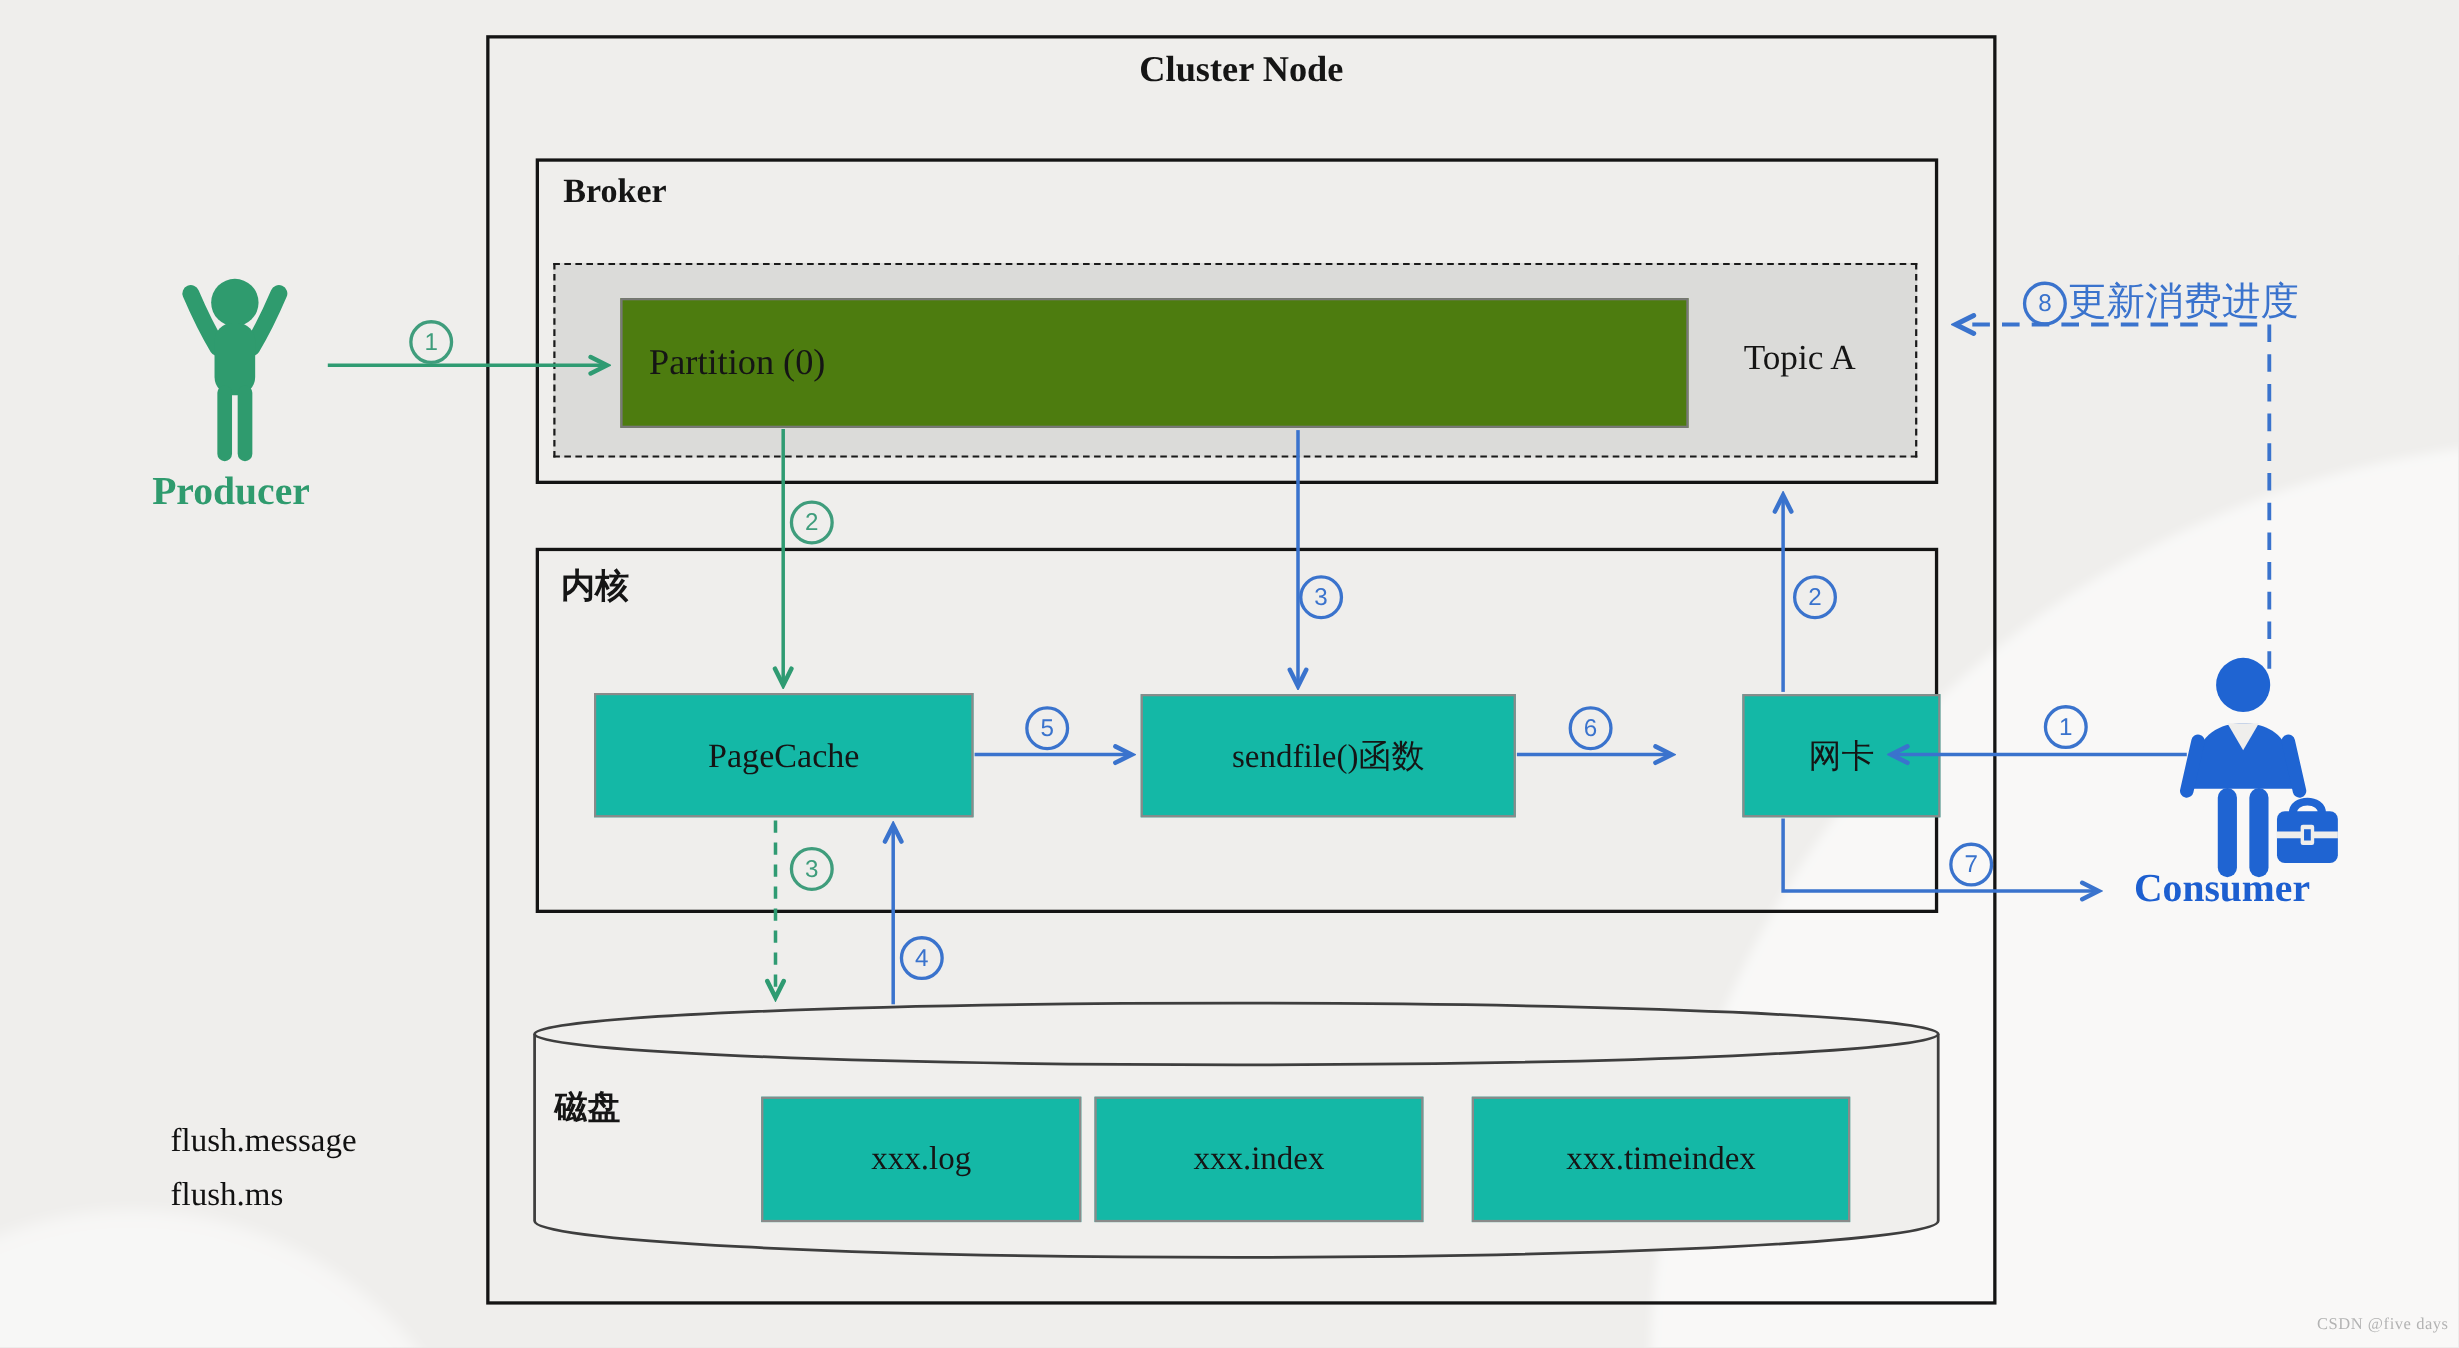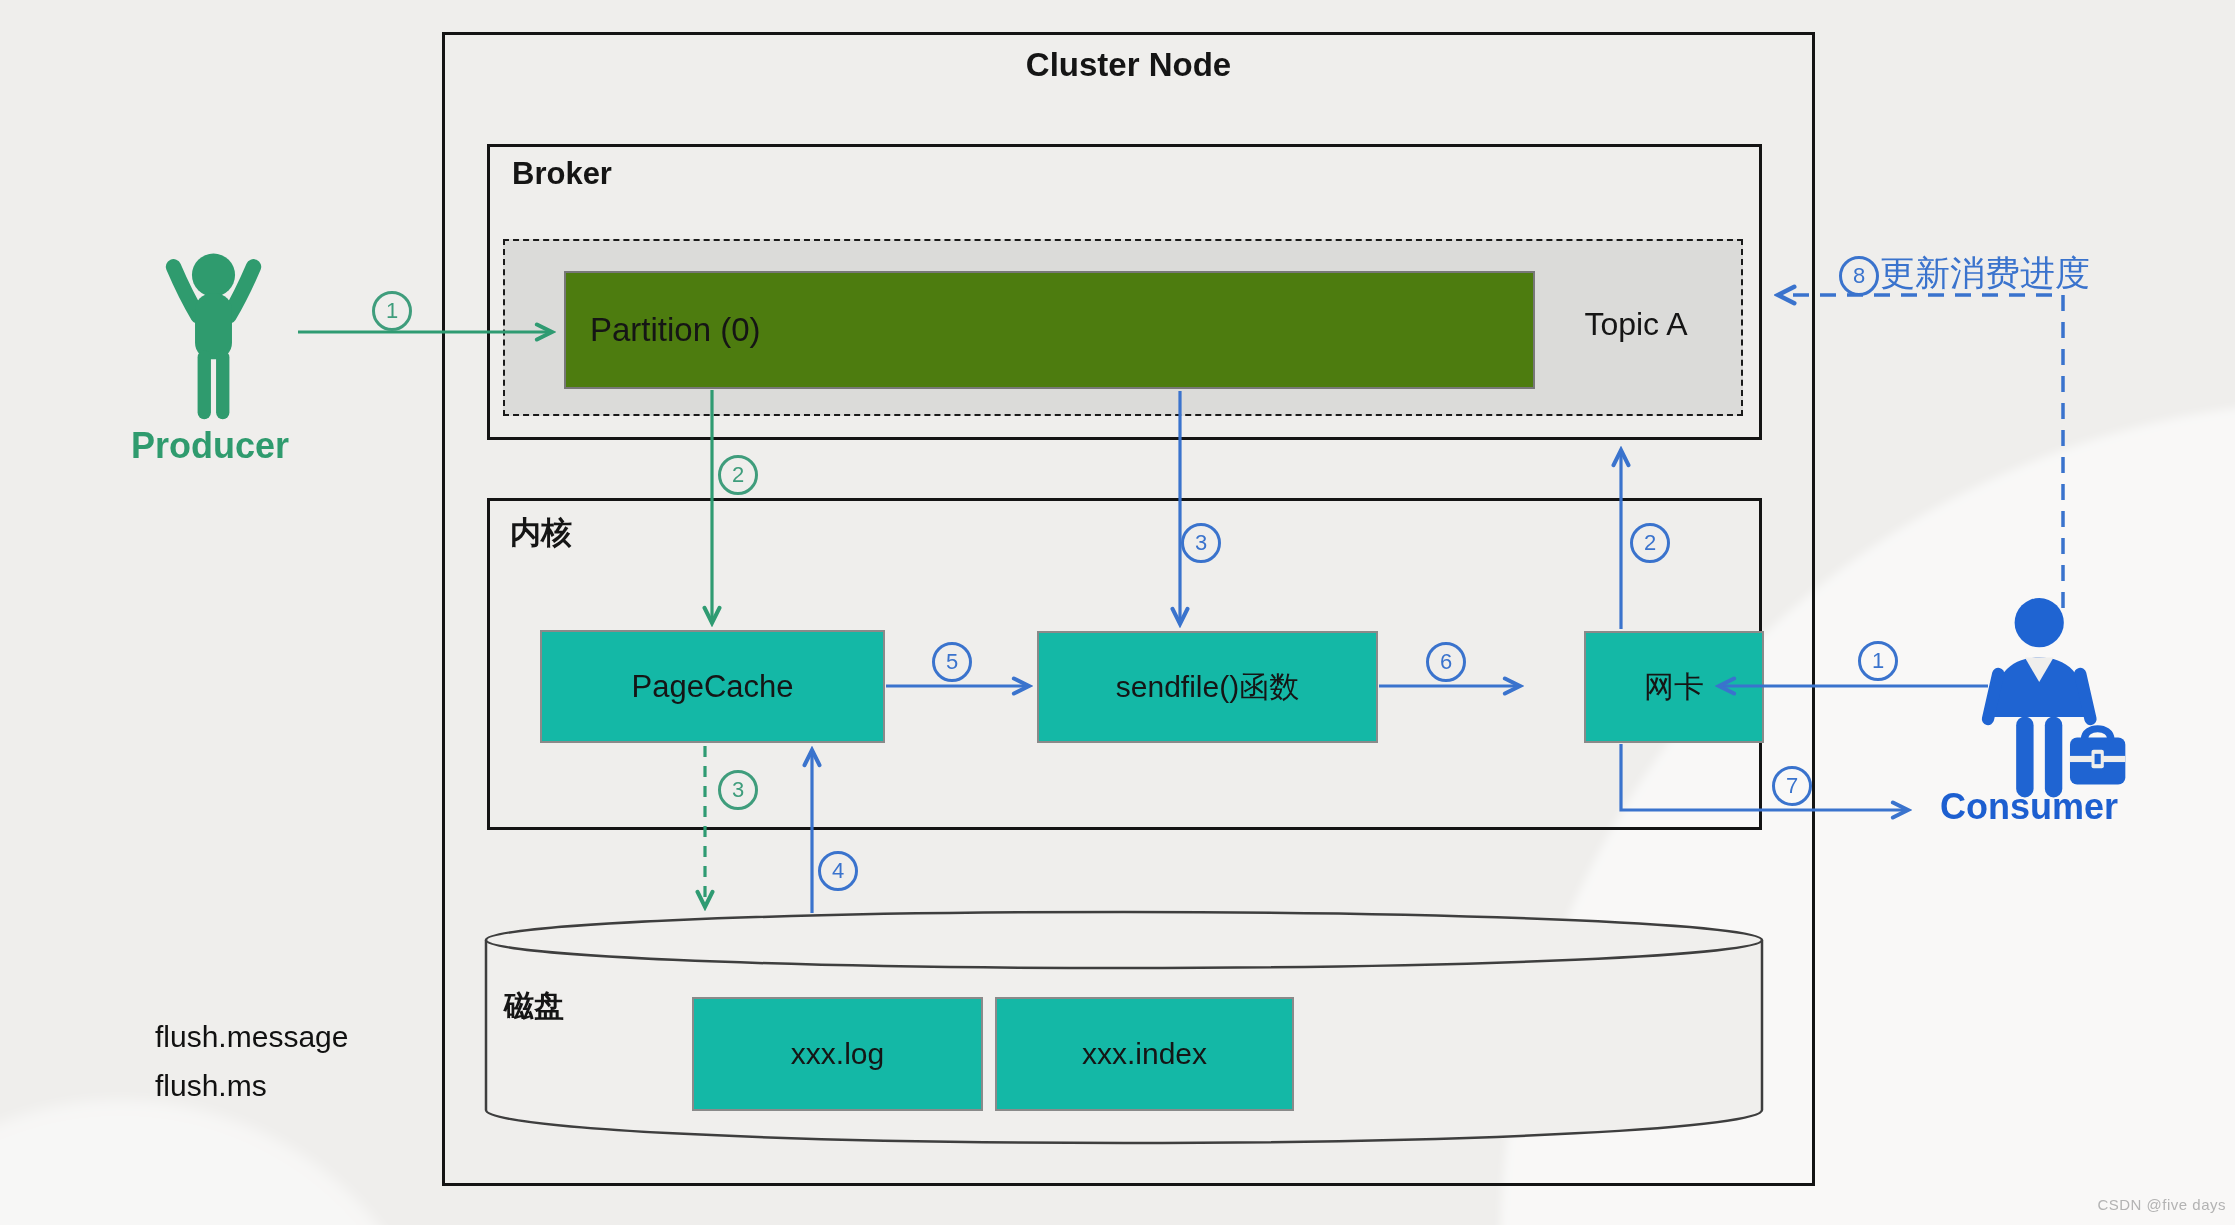--- a/index.html
+++ b/index.html
@@ -1,18 +1,18 @@
 <!DOCTYPE html>
 <html><head>
 <meta charset="utf-8">
 <style>
   html,body{margin:0;padding:0;background:#e8e7e5;}
   #canvas{position:relative;width:2235px;height:1225px;background:#efeeec;overflow:hidden;
           font-family:"Liberation Sans","DejaVu Sans",sans-serif;color:#151515;}
-  .abs{position:absolute;box-sizing:border-box;}
+  .abs{position:absolute;box-sizing:border-box;font-family:Liberation Serif, serif;}
   
   .swirl{position:absolute;border-radius:50%;background:rgba(255,255,255,0.6);filter:blur(5px);z-index:0;}
   #swirl-right{left:1500px;top:400px;width:1700px;height:1700px;}
   #swirl-bottomleft{left:-210px;top:1100px;width:660px;height:660px;background:rgba(255,255,255,0.5);filter:blur(7px);}
   
   .frame{border:3px solid #141414;background:transparent;z-index:1;}
   #outer-box{left:442px;top:32px;width:1373px;height:1154px;}
   #broker-box{left:487px;top:144px;width:1275px;height:296px;}
   #kernel-box{left:487px;top:498px;width:1275px;height:332px;}
   #topic-dashed-box{left:503px;top:239px;width:1240px;height:177px;background:#dbdbd9;border:2px dashed #1a1a1a;z-index:1;}
@@ -110,20 +110,23 @@
   <div class="abs lbl" id="kernel-label">内核</div>
   <div class="abs lbl" id="topic-label">Topic A</div>
   <div class="abs lbl" id="disk-label">磁盘</div>
 
   <div class="abs gbox filebox" id="file-log">
     <span>xxx.log</span>
   </div>
   <div class="abs gbox filebox" id="file-index">
     <span>xxx.index</span>
   </div>
+  <div class="abs gbox filebox" id="file-timeindex">
+    <span>xxx.timeindex</span>
+  </div>
 
   <div class="abs lbl" id="flush-note">
     <div>flush.message</div>
     <div>flush.ms</div>
   </div>
 
   <div class="abs icon-wrap" style="left:146px;top:234px;width:135px;height:195px;">
     <svg width="135" height="195" viewBox="0 0 130 190">
       <circle cx="65" cy="40" r="21" fill="#2f9b6e"></circle>
       <path d="M50,80 Q38,60 26,32" stroke="#2f9b6e" stroke-width="15" stroke-linecap="round" fill="none"></path>

